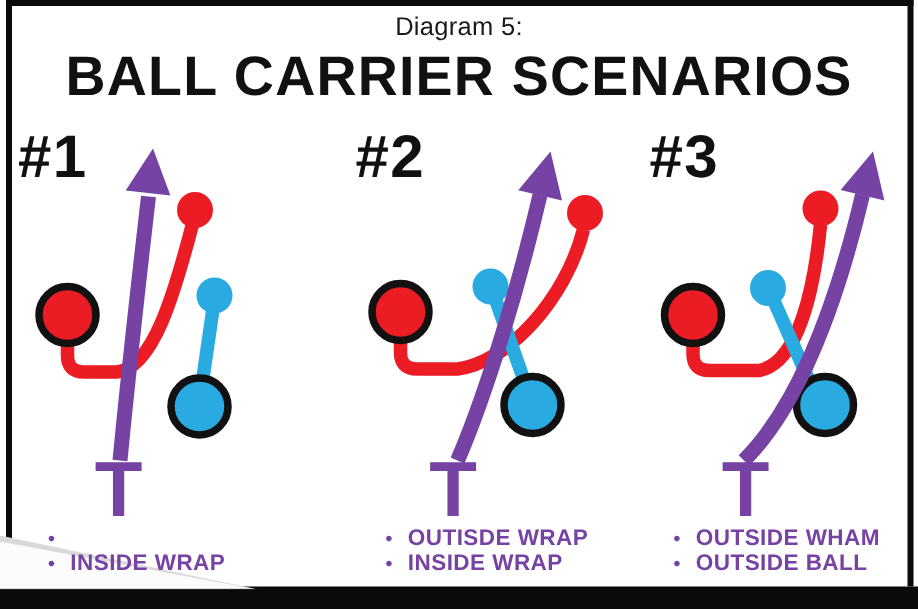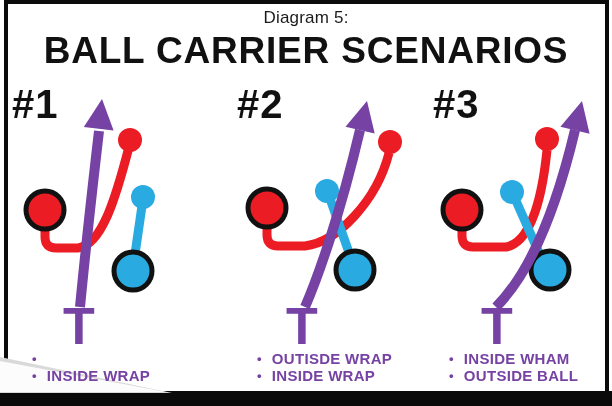--- a/index.html
+++ b/index.html
@@ -116,21 +116,21 @@
     </div>
     <div class="note-line">
       <span class="bullet">•</span>
       <span>INSIDE WRAP</span>
     </div>
   </div>
 
   <div class="notes notes-3">
     <div class="note-line">
       <span class="bullet">•</span>
-      <span>INSIDE WHAM</span>
+      <span>OUTSIDE WHAM</span>
     </div>
     <div class="note-line">
       <span class="bullet">•</span>
       <span>OUTSIDE BALL</span>
     </div>
   </div>
 
 </div>
 
 </body></html>

